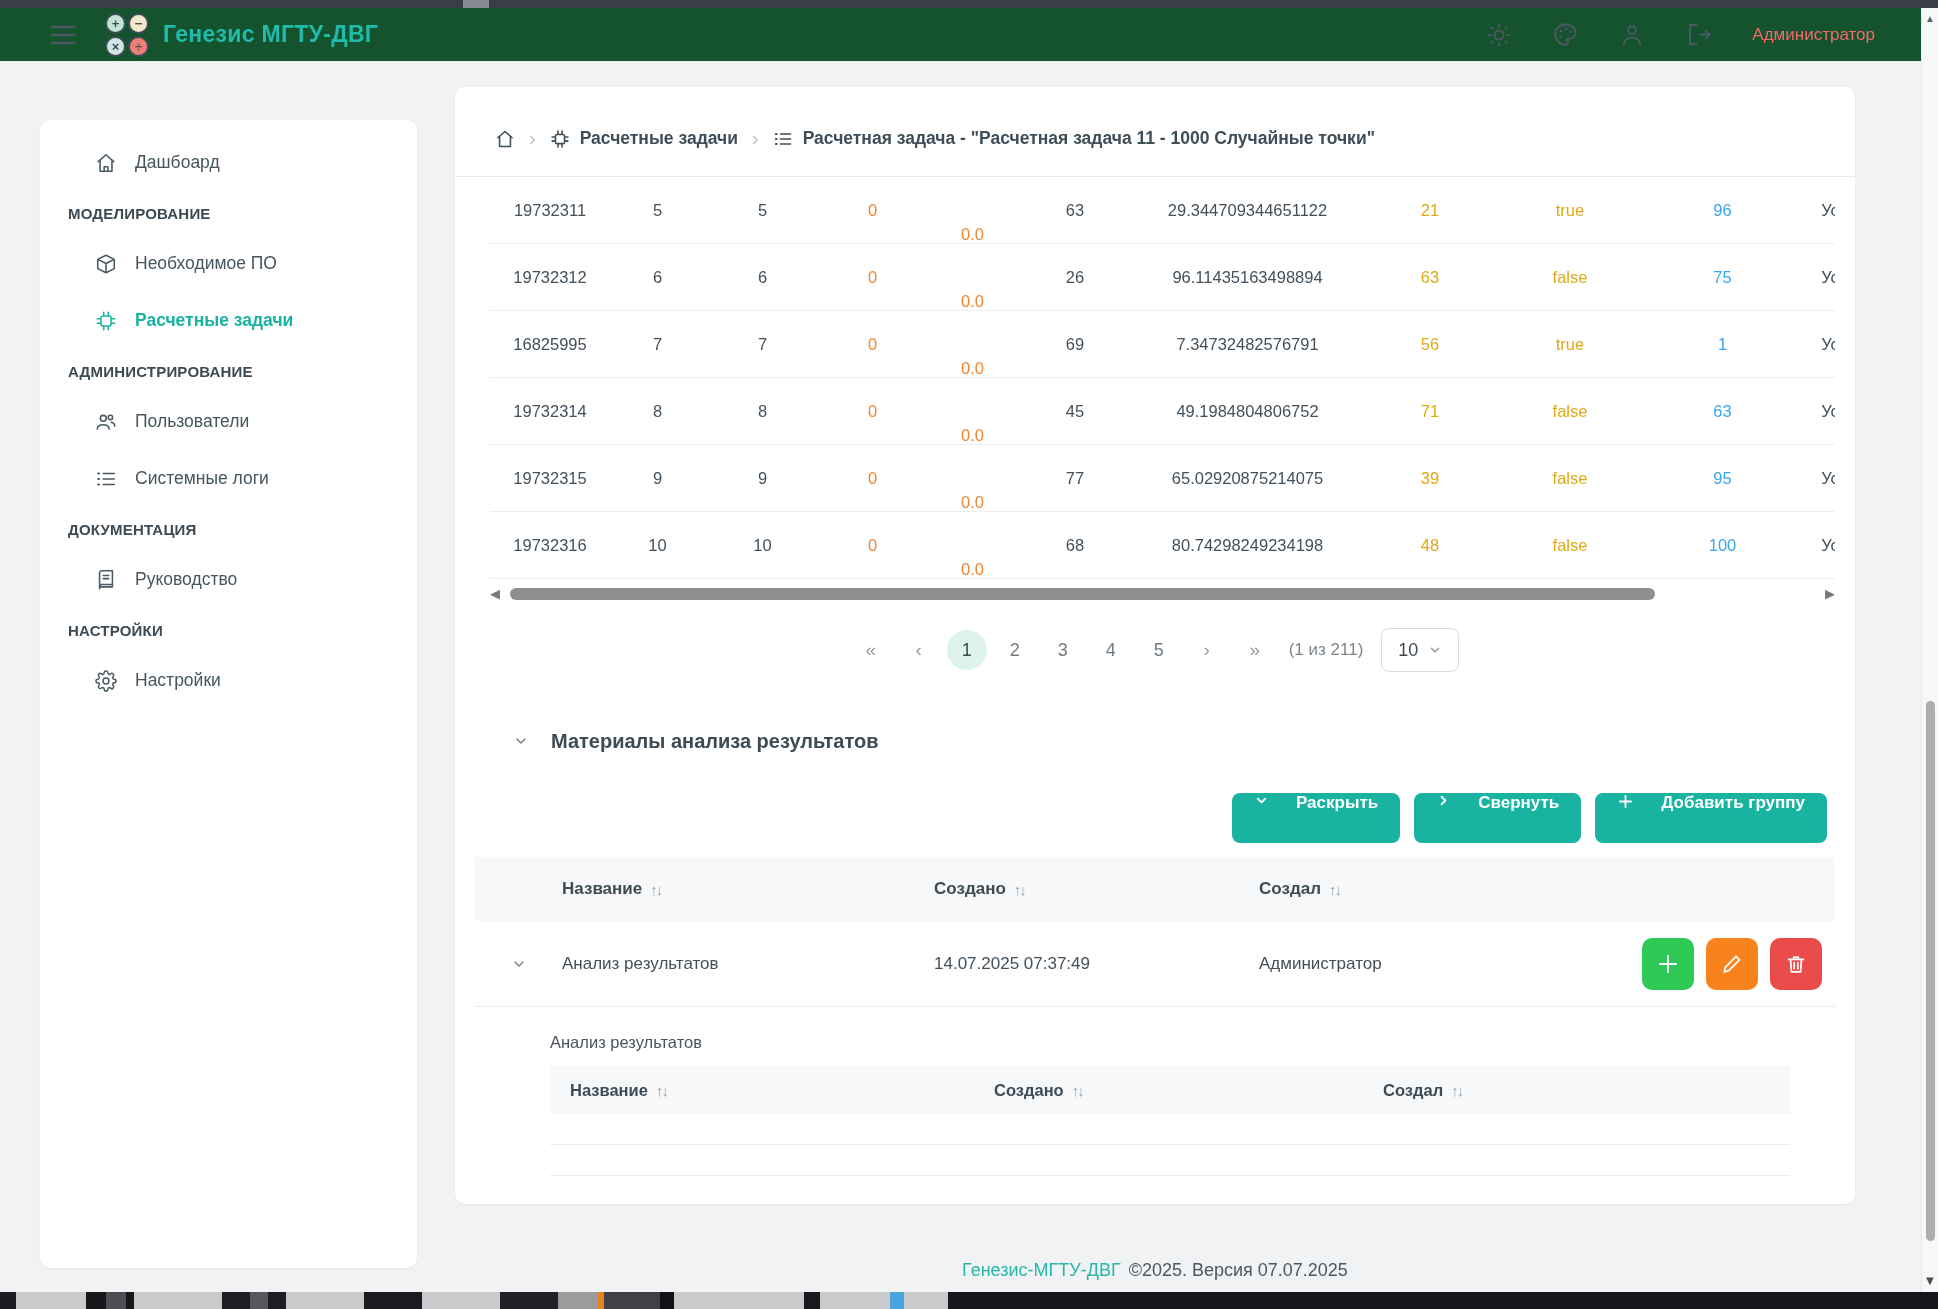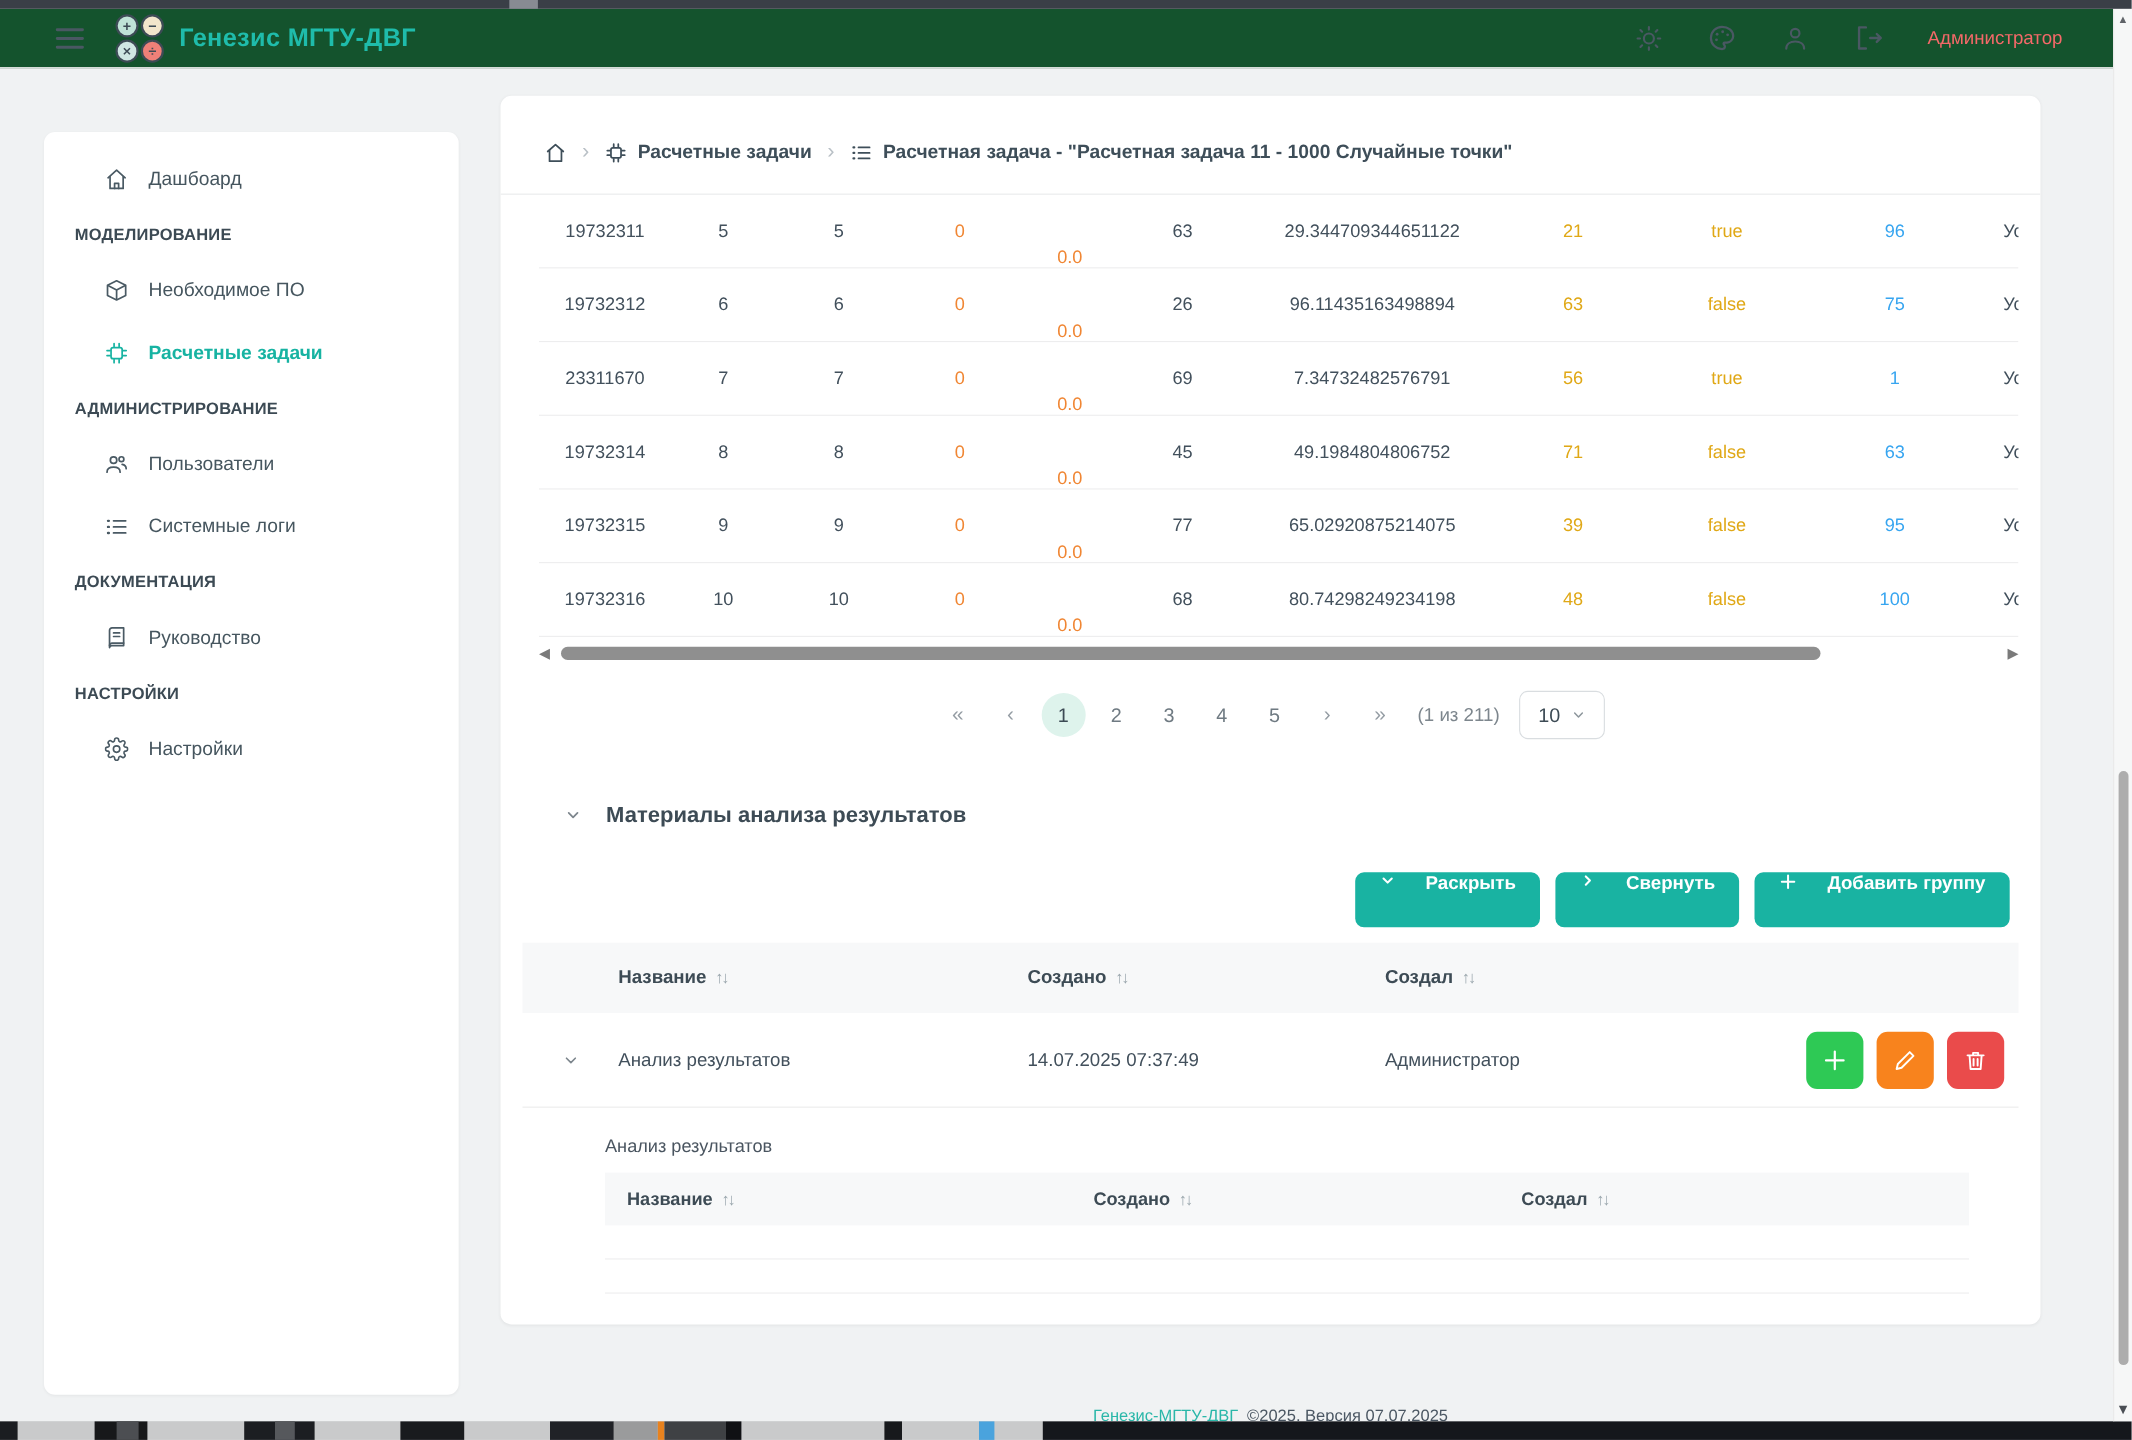--- a/index.html
+++ b/index.html
@@ -118,21 +118,21 @@
 
   
   .nested { margin:26px 45px 0 75px; }
   .nested-label { font-size:16.5px; color:#4a5560; margin-bottom:14px; }
   .nhead { background:#f7f8f9; height:48px; display:grid; grid-template-columns:424px 389px 1fr; align-items:center; padding-left:20px; }
   .nhead .hcell { font-size:16.5px; font-weight:bold; color:#3d4b55; display:flex; align-items:center; gap:8px; }
   .nrow-empty { height:31px; border-bottom:1px solid #ededee; }
 
   
   .footer { position:absolute; left:455px; width:1400px; top:1260px; height:36px;
-    display:flex; align-items:flex-end; justify-content:center; gap:8px; font-size:15px; color:#4b5763; }
+    display:flex; align-items:flex-start; justify-content:center; gap:8px; font-size:18px; color:#4b5763; }
   .footer a { color:#2ab7a9; text-decoration:none; cursor:pointer; }
 
   
   .vscroll { position:absolute; top:8px; right:0; width:17px; bottom:17px; background:#f6f7f7; border-left:1px solid #e9e9e9; z-index:45; }
   .vs-up, .vs-down { position:absolute; left:0; width:16px; text-align:center; font-size:10px; color:#5f6368; cursor:pointer; }
   .vs-up{ top:5px; } .vs-down{ bottom:4px; font-size:13px; color:#4a4e54; }
   .vs-thumb { position:absolute; left:4px; width:9px; top:54%; height:42%; background:#adadad; border-radius:5px; cursor:pointer; }
 
   
   .taskbar-strip { position:absolute; left:0; bottom:0; width:100%; height:17px; background:#c9cacb; overflow:hidden; }
@@ -323,21 +323,21 @@
           <div class="tcell c3 cell-orange">0</div>
           <div class="tcell c4 cell-orange">0.0</div>
           <div class="tcell c5 cell-dark">26</div>
           <div class="tcell c6 cell-dark">96.11435163498894</div>
           <div class="tcell c7 cell-amber">63</div>
           <div class="tcell c8 cell-amber">false</div>
           <div class="tcell c9 cell-blue">75</div>
           <div class="tcell c10 cell-dark">Ус</div>
         </div>
         <div class="trow">
-          <div class="tcell c0 cell-dark">23311670</div>
+          <div class="tcell c0 cell-dark">16825995</div>
           <div class="tcell c1 cell-dark">7</div>
           <div class="tcell c2 cell-dark">7</div>
           <div class="tcell c3 cell-orange">0</div>
           <div class="tcell c4 cell-orange">0.0</div>
           <div class="tcell c5 cell-dark">69</div>
           <div class="tcell c6 cell-dark">7.34732482576791</div>
           <div class="tcell c7 cell-amber">56</div>
           <div class="tcell c8 cell-amber">true</div>
           <div class="tcell c9 cell-blue">1</div>
           <div class="tcell c10 cell-dark">Ус</div>

